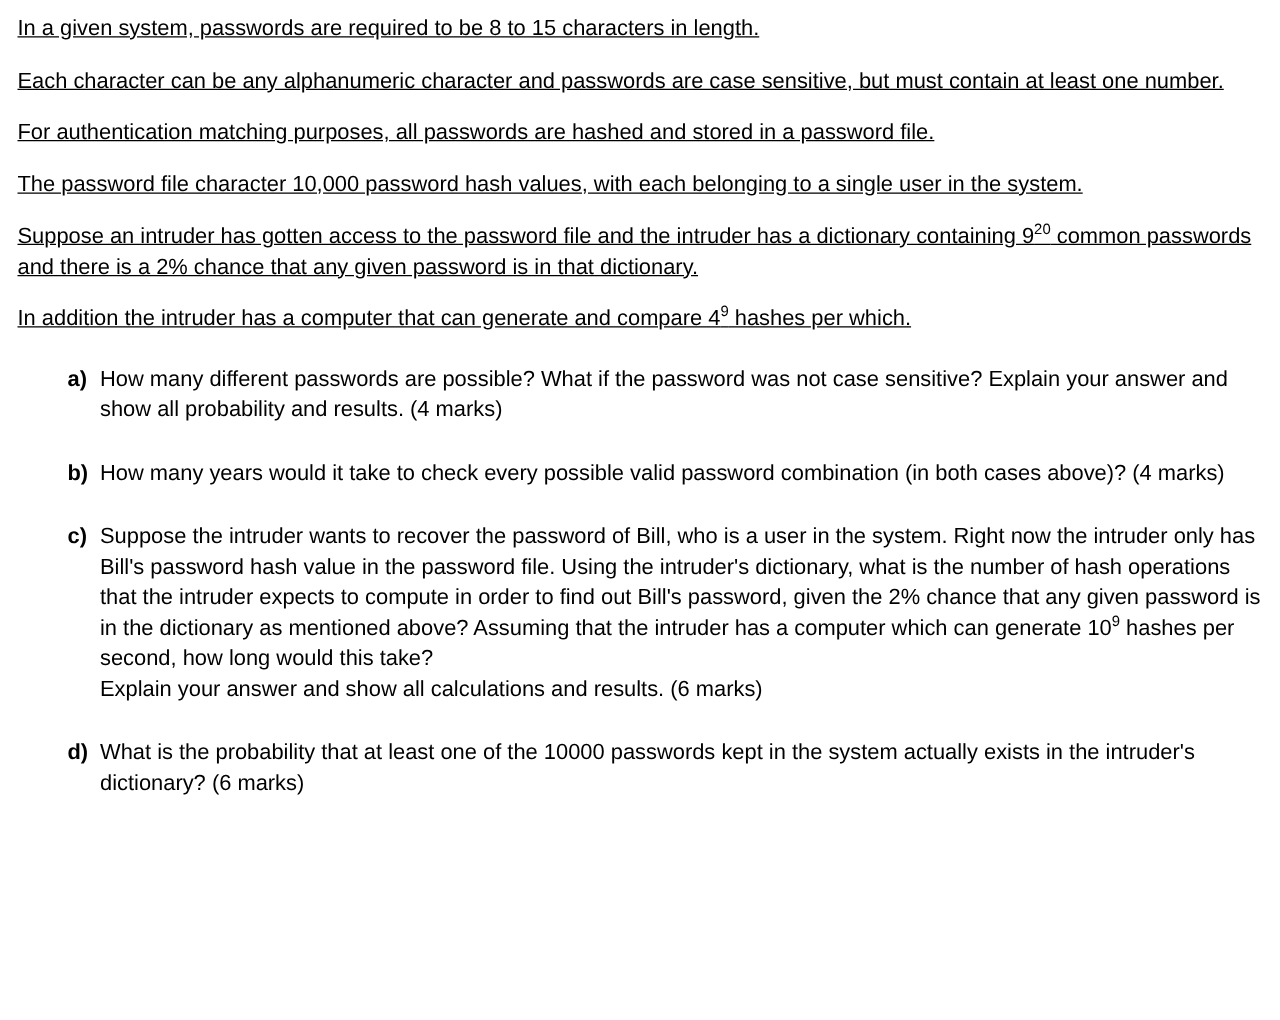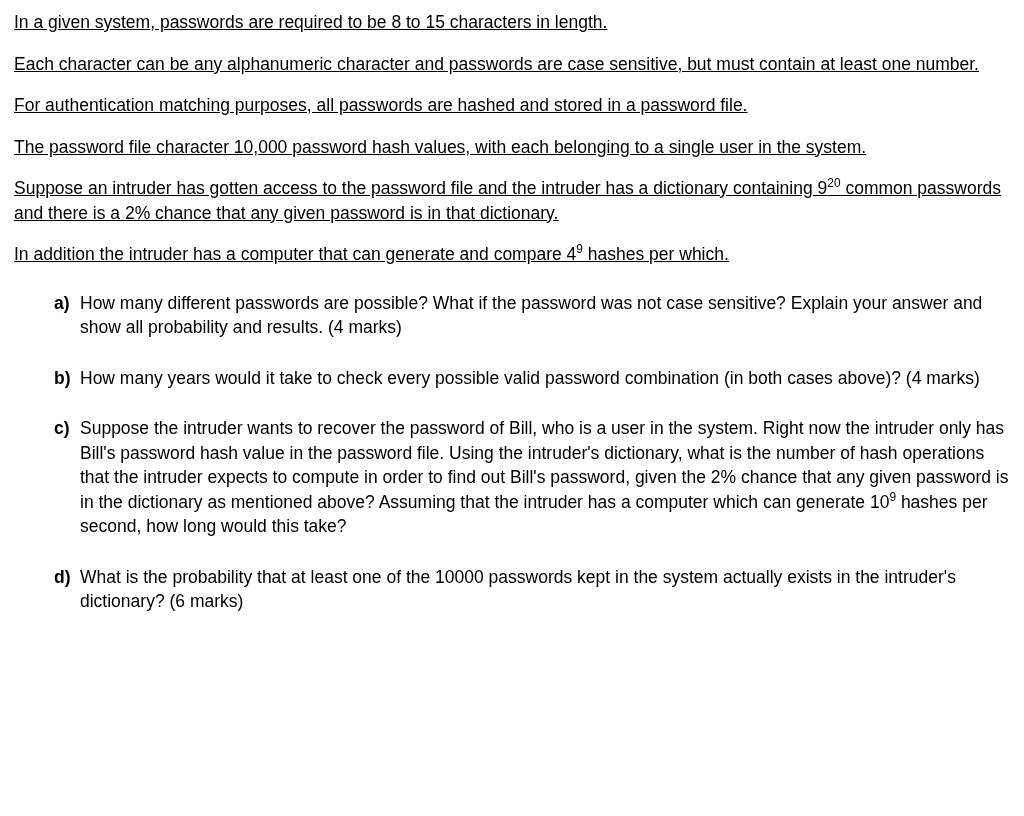--- a/index.html
+++ b/index.html
@@ -84,20 +84,23 @@
       <span>How many years would it take to check every possible valid password combination (in both cases above)? </span><span class="bold">(4 marks)</span>
     </span>
   </li>
 
   <li>
     <span class="marker">c)</span>
     <span class="qtext">
       <span class="line">
         <span>Suppose the intruder wants to recover the password of Bill, who is a user in the system. Right now the intruder only has Bill's password hash value in the password file. Using the intruder's dictionary, what is the number of hash operations that the intruder expects to compute in order to find out Bill's password, given the 2% chance that any given password is in the dictionary as mentioned above? Assuming that the intruder has a computer which can generate 10</span><span class="sup">9</span><span> hashes per second, how long would this take?</span>
       </span>
+      <span class="line">
+        <span>Explain your answer and show all calculations and results. </span><span class="bold">(6 marks)</span>
+      </span>
     </span>
   </li>
 
   <li>
     <span class="marker">d)</span>
     <span class="qtext">
       <span>What is the probability that at least one of the 10000 passwords kept in the system actually exists in the intruder's dictionary? </span><span class="bold">(6 marks)</span>
     </span>
   </li>
 

